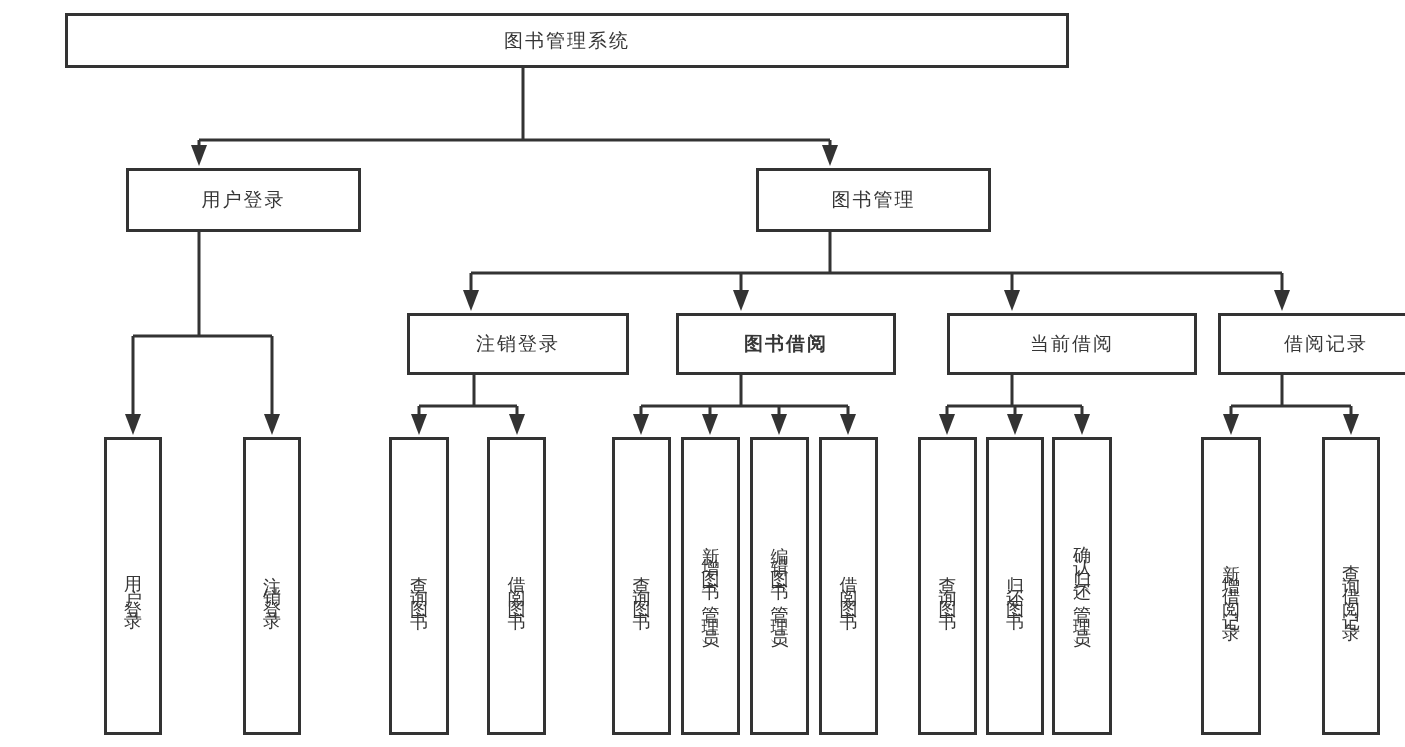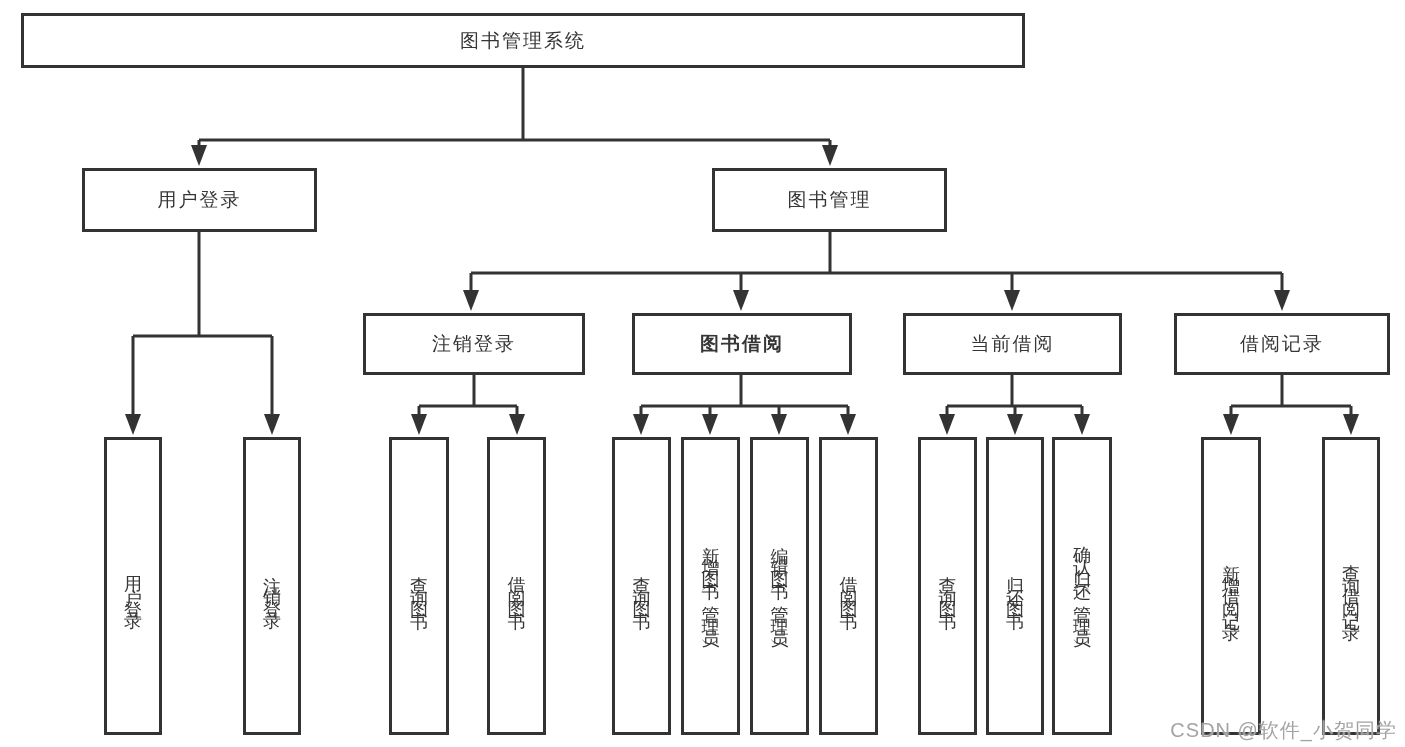--- a/index.html
+++ b/index.html
@@ -31,20 +31,21 @@
     display: flex;
     align-items: center;
     justify-content: center;
     color: #363636;
     z-index: 2;
   }
   .box.h {
     font-size: 19px;
     letter-spacing: 2px;
     white-space: nowrap;
+    margin-left: 44px;
   }
   .box.v .vtext {
     writing-mode: vertical-lr;
     font-size: 18px;
     letter-spacing: 12px;
     line-height: 1;
   }
   .watermark {
     position: absolute;
     right: 8px;
@@ -114,21 +115,21 @@
     </g>
   </svg>
 
   <div class="box h" style="left:21px; top:13px; width:1004px; height:55px;">图书管理系统</div>
 
   <div class="box h" style="left:82px; top:168px; width:235px; height:64px;">用户登录</div>
   <div class="box h" style="left:712px; top:168px; width:235px; height:64px;">图书管理</div>
 
   <div class="box h" style="left:363px; top:313px; width:222px; height:62px;">注销登录</div>
   <div class="box h" style="left:632px; top:313px; width:220px; height:62px;font-weight:bold;">图书借阅</div>
-  <div class="box h" style="left:903px; top:313px; width:219px; height:62px;">当前借阅</div>
+  <div class="box h" style="left:903px; top:313px; width:250px; height:62px;">当前借阅</div>
   <div class="box h" style="left:1174px; top:313px; width:216px; height:62px;">借阅记录</div>
 
   <div class="box v" style="left:104px; top:437px; width:58px; height:298px;">
     <span class="vtext">用户登录</span>
   </div>
   <div class="box v" style="left:243px; top:437px; width:58px; height:298px;">
     <span class="vtext">注销登录</span>
   </div>
 
   <div class="box v" style="left:389px; top:437px; width:60px; height:298px;">
@@ -161,15 +162,14 @@
     <span class="vtext">确认归还（管理员）</span>
   </div>
 
   <div class="box v" style="left:1201px; top:437px; width:60px; height:298px;">
     <span class="vtext">新增借阅记录</span>
   </div>
   <div class="box v" style="left:1322px; top:437px; width:58px; height:298px;">
     <span class="vtext">查询借阅记录</span>
   </div>
 
-  <div class="watermark">CSDN @软件_小贺同学</div>
 
 </div>
 
 </body></html>

